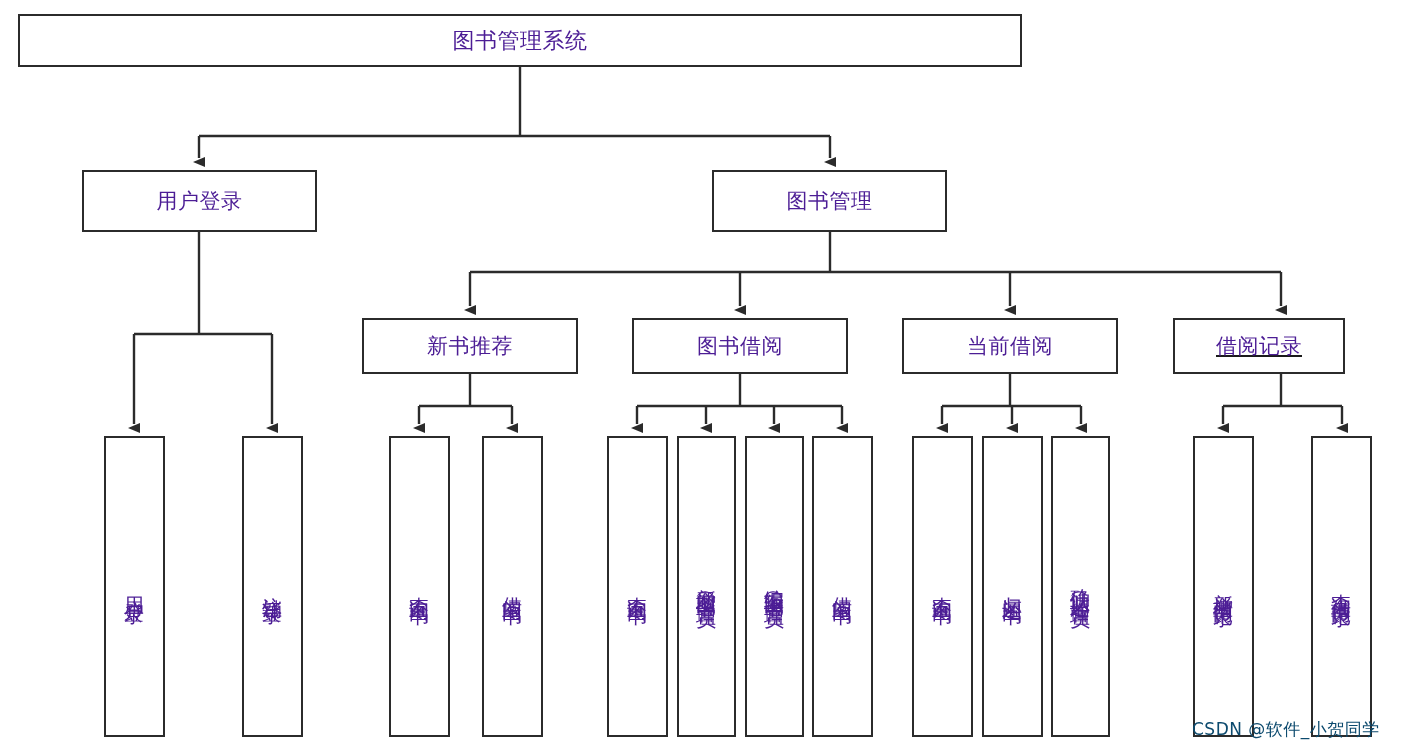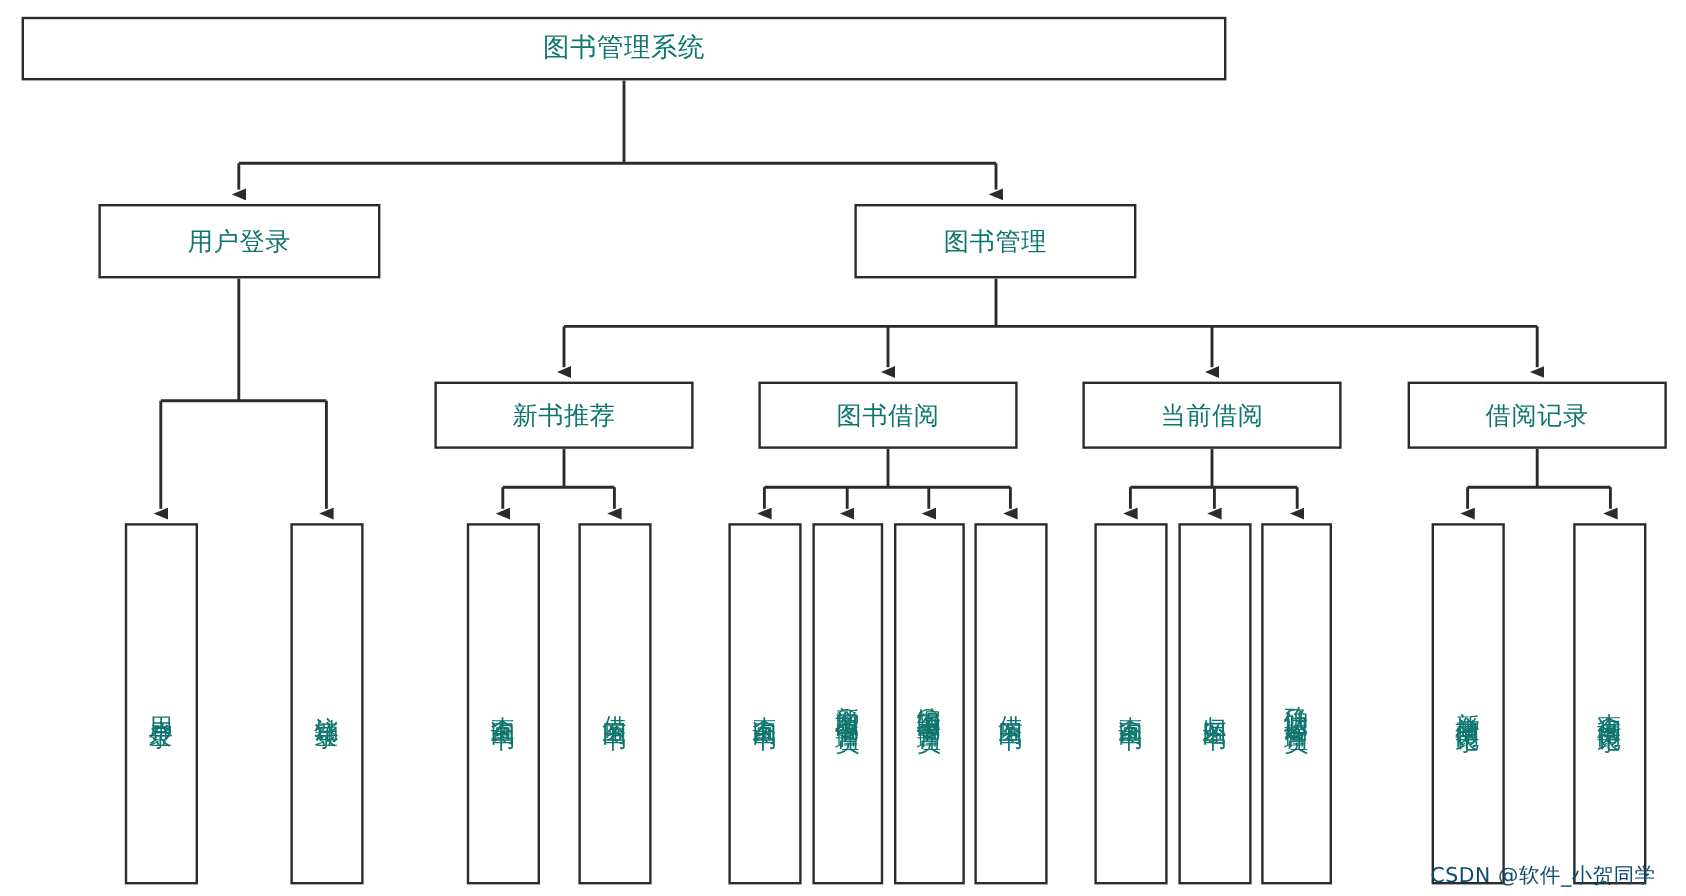--- a/index.html
+++ b/index.html
@@ -31,21 +31,21 @@
     border: 2px solid #2b2b2b;
     display: flex;
     align-items: center;
     justify-content: center;
     color: #1a1a1a;
   }
   .node .lbl {
     display: block;
     text-align: center;
     line-height: 1.18;
-    color: #0f766e;
+    color: #4c1d95;
   }
   
   .h-node .lbl {
     font-size: 21px;
     letter-spacing: 0.5px;
     white-space: nowrap;
   }
   .root .lbl {
     font-size: 22px;
   }
@@ -140,21 +140,21 @@
 
   <div class="node h-node" style="left:712px; top:170px; width:235px; height:62px;">
     <span class="lbl">图书管理</span>
   </div>
   <div class="node h-node" style="left:902px; top:318px; width:216px; height:56px;">
     <span class="lbl">当前借阅</span>
   </div>
   <div class="node h-node" style="left:632px; top:318px; width:216px; height:56px;">
     <span class="lbl">图书借阅</span>
   </div>
-  <div class="node h-node" style="left:1173px; top:318px; width:216px; height:56px;">
+  <div class="node h-node" style="left:1173px; top:318px; width:172px; height:56px;text-decoration:underline;">
     <span class="lbl">借阅记录</span>
   </div>
 
   <div class="node v-node" style="left:104px; top:436px; width:61px; height:301px;">
     <span class="lbl">用户登录</span>
   </div>
   <div class="node v-node" style="left:242px; top:436px; width:61px; height:301px;">
     <span class="lbl">注销登录</span>
   </div>
 

